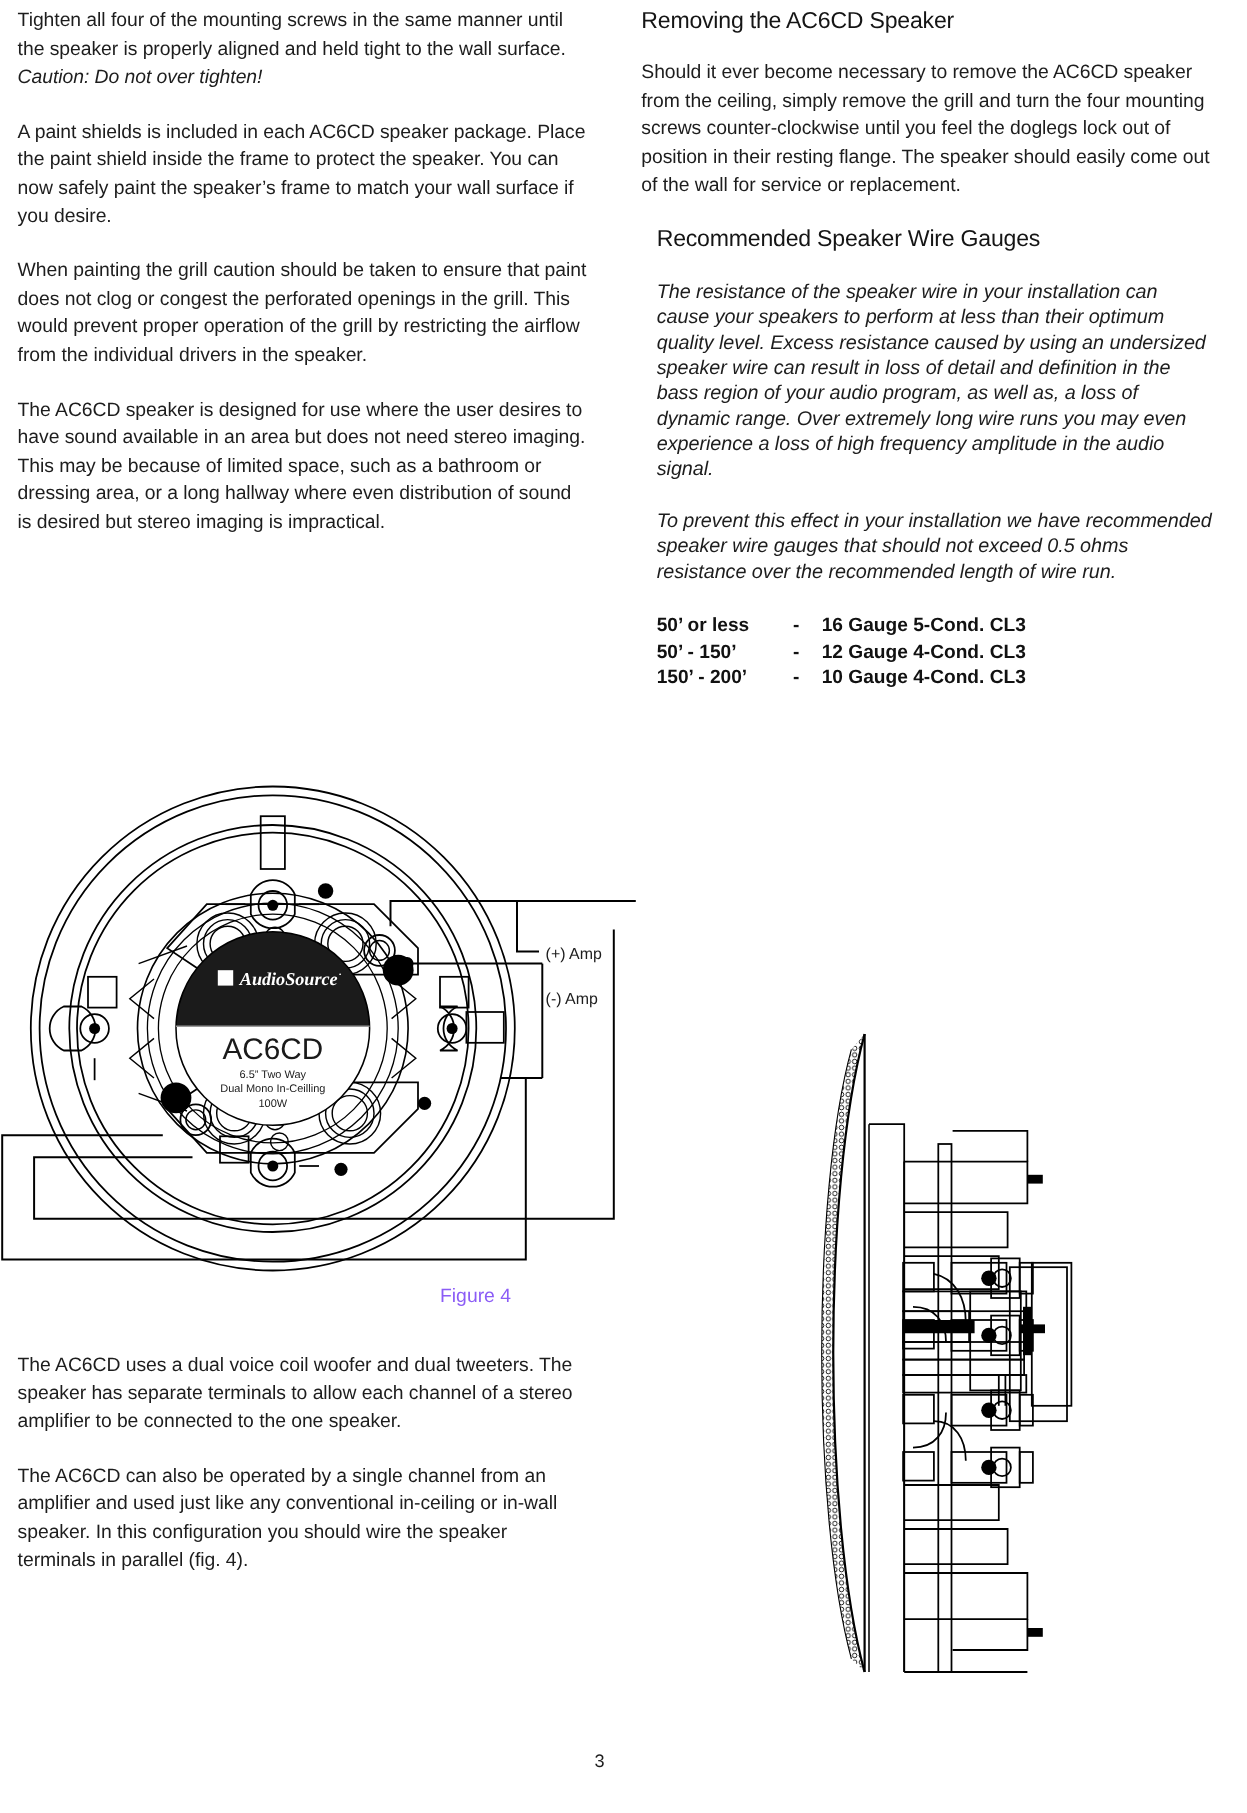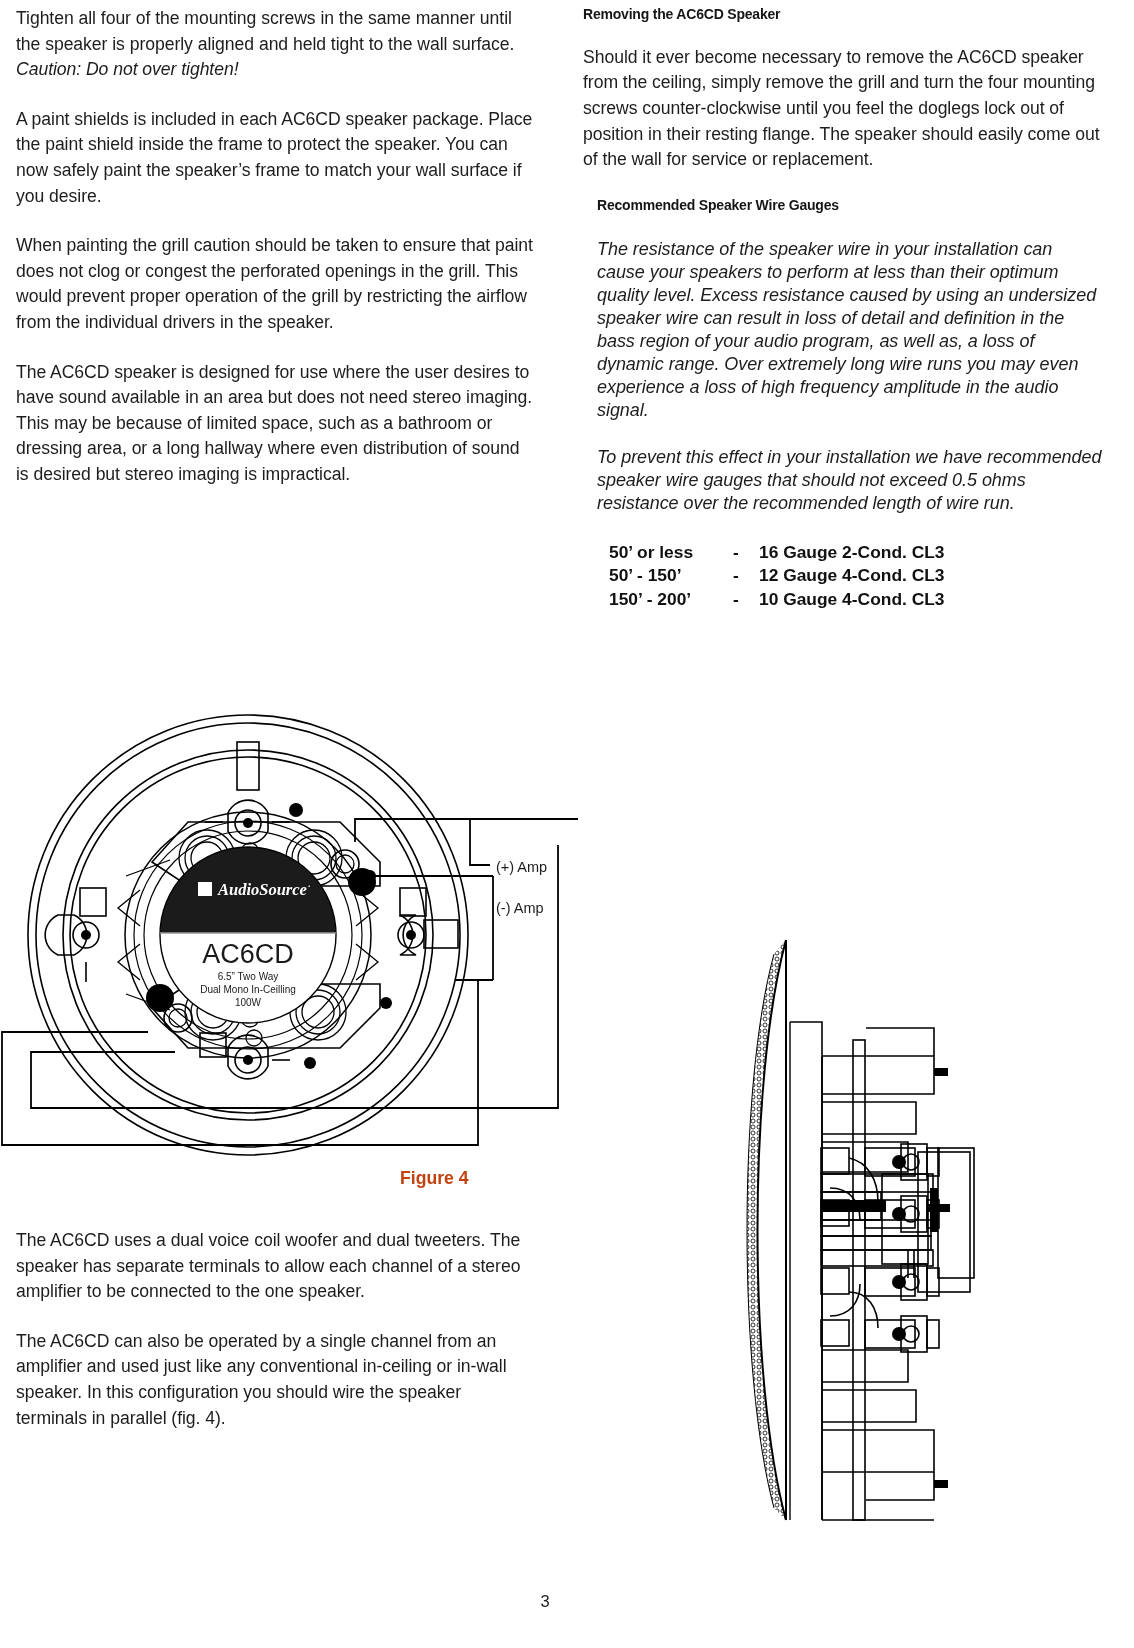--- a/index.html
+++ b/index.html
@@ -28,22 +28,22 @@
     top: 6px;
     width: 520px;
   }
   .col-right {
     position: absolute;
     left: 583px;
     top: 6px;
     width: 520px;
   }
   h2.heading {
-    font-size: 14px;
-    font-weight: bold;
+    font-size: 21px;
+    font-weight: normal;
     line-height: 1.2;
     margin: 12px 0 22px 0;
     letter-spacing: -0.2px;
     color: #151515;
   }
   h2.heading.first {
     margin-top: 0;
   }
   p.body {
     font-size: 17.6px;
@@ -78,39 +78,38 @@
     margin-top: 26px;
     font-weight: bold;
     font-size: 17.4px;
     line-height: 23.5px;
     color: #111;
   }
   .gauge-row {
     display: flex;
     white-space: pre;
   }
-  .gauge-range { display: inline-block; width: 124px; margin-left: 12px; }
+  .gauge-range { display: inline-block; width: 124px; }
   .gauge-dash  { display: inline-block; width: 26px; }
   .gauge-spec  { display: inline-block; }
 
   
   .figure4 {
     position: absolute;
     left: 0px;
     top: 690px;
     width: 580px;
     height: 500px;
   }
   .fig-caption {
     position: absolute;
     left: 400px;
     top: 1168px;
     font-size: 17.6px;
-    color: #c2410c;
-    font-weight: bold;
+    color: #8b5cf6;
   }
   
   .figure-side {
     position: absolute;
     left: 690px;
     top: 920px;
     width: 420px;
     height: 620px;
   }
   
@@ -151,21 +150,21 @@
 
     <h2 class="heading sub">Recommended Speaker Wire Gauges</h2>
 
     <div class="indent-block">
       <p class="body">The resistance of the speaker wire in your installation can cause your speakers to perform at less than their optimum quality level. Excess resistance caused by using an undersized speaker wire can result in loss of detail and definition in the bass region of your audio program, as well as, a loss of dynamic range. Over extremely long wire runs you may even experience a loss of high frequency amplitude in the audio signal.</p>
       <p class="body">To prevent this effect in your installation we have recommended speaker wire gauges that should not exceed 0.5 ohms resistance over the recommended length of wire run.</p>
     </div>
 
     <div class="gauge-table">
       <div class="gauge-row">
-        <span class="gauge-range">50’ or less</span><span class="gauge-dash">-</span><span class="gauge-spec">16 Gauge 2-Cond. CL3</span>
+        <span class="gauge-range">50’ or less</span><span class="gauge-dash">-</span><span class="gauge-spec">16 Gauge 5-Cond. CL3</span>
       </div>
       <div class="gauge-row">
         <span class="gauge-range">50’ - 150’</span><span class="gauge-dash">-</span><span class="gauge-spec">12 Gauge 4-Cond. CL3</span>
       </div>
       <div class="gauge-row">
         <span class="gauge-range">150’ - 200’</span><span class="gauge-dash">-</span><span class="gauge-spec">10 Gauge 4-Cond. CL3</span>
       </div>
     </div>
   </div>
 

